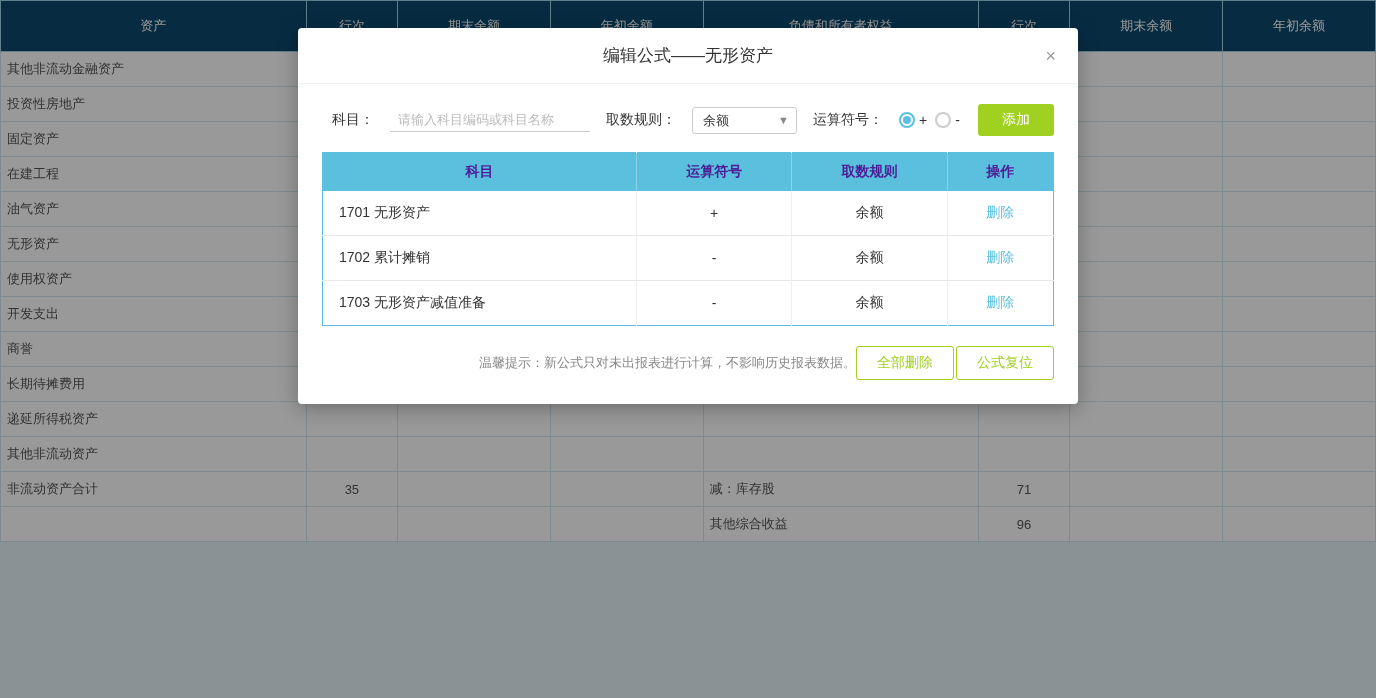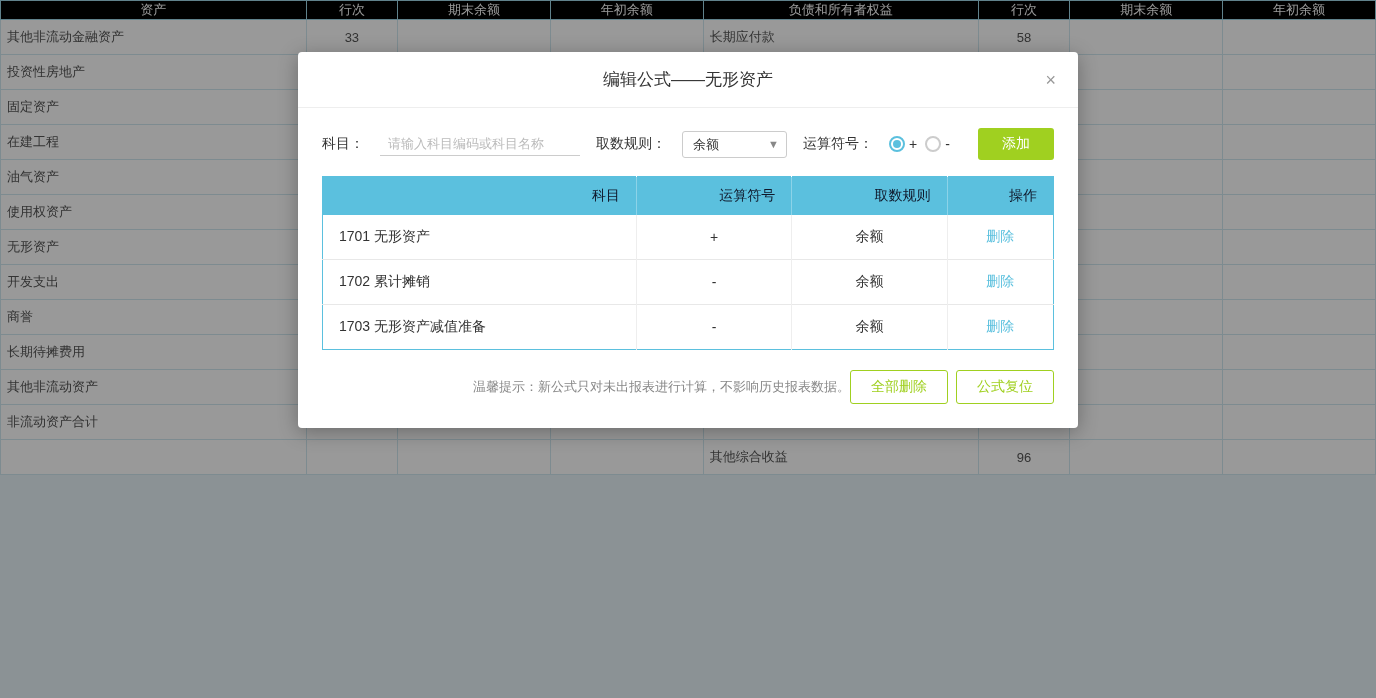--- a/index.html
+++ b/index.html
@@ -22,23 +22,23 @@
     }
 
     .bg-table {
       width: 100%;
       border-collapse: collapse;
       font-size: 13px;
       color: #333;
     }
 
     .bg-table th {
-      background: #000000;
+      background: #0c4a6e;
       color: #fff;
-      padding: 0 6px;
+      padding: 16px 6px;
       border: 1px solid #a0d8e8;
       font-weight: normal;
     }
 
     .bg-table td {
       padding: 8px 6px;
       border: 1px solid #d0e8f0;
       background: #fff;
       text-align: center;
       color: #555;
@@ -50,21 +50,21 @@
 
     
     .overlay {
       position: absolute;
       top: 0; left: 0;
       width: 100%; height: 100%;
       background: rgba(0,0,0,0.4);
       display: flex;
       align-items: flex-start;
       justify-content: center;
-      padding-top: 52px;
+      padding-top: 28px;
     }
 
     
     .modal {
       background: #fff;
       border-radius: 4px;
       box-shadow: 0 4px 20px rgba(0,0,0,0.3);
       width: 780px;
       padding: 0 0 24px 0;
       position: relative;
@@ -93,20 +93,21 @@
       border: none;
       padding: 2px 6px;
     }
 
     
     .form-row {
       display: flex;
       align-items: center;
       padding: 20px 24px 16px 24px;
       gap: 16px;
+      margin-left: 10px;
     }
 
     .form-label {
       color: #333;
       white-space: nowrap;
       font-size: 14px;
     }
 
     .form-input {
       border: none;
@@ -211,24 +212,24 @@
       margin: 0 24px;
       border-collapse: collapse;
       border: 1px solid #5bc0de;
     }
 
     .data-table thead tr {
       background: #5bc0de;
     }
 
     .data-table th {
-      color: #0f172a;
+      color: #4c1d95;
       padding: 10px 16px;
-      text-align: right;
-      font-weight: normal;
+      text-align: center;
+      font-weight: bold;
       font-size: 14px;
       border-right: 1px solid rgba(255,255,255,0.3);
     }
 
     .data-table th:last-child { border-right: none; }
 
     .data-table tbody tr {
       border-bottom: 1px solid #e8e8e8;
     }
 
@@ -264,21 +265,21 @@
       padding: 20px 24px 0 24px;
     }
 
     .tip-text {
       color: #888;
       font-size: 13px;
     }
 
     .footer-buttons {
       display: flex;
-      gap: 8px;
+      gap: 2px;
     }
 
     .btn-outline {
       background: #fff;
       border: 1px solid #a0d020;
       color: #a0d020;
       border-radius: 3px;
       padding: 7px 20px;
       font-size: 14px;
       cursor: pointer;
@@ -346,40 +347,40 @@
     <td class="left-label">油气资产</td>
     <td></td>
     <td></td>
     <td></td>
     <td class="left-label"></td>
     <td></td>
     <td></td>
     <td></td>
   </tr>
         <tr>
+    <td class="left-label">无形资产</td>
+    <td></td>
+    <td></td>
+    <td></td>
+    <td class="left-label"></td>
+    <td></td>
+    <td></td>
+    <td></td>
+  </tr>
+        <tr>
     <td class="left-label">使用权资产</td>
     <td></td>
     <td></td>
     <td></td>
     <td class="left-label"></td>
     <td></td>
     <td></td>
     <td></td>
   </tr>
         <tr>
-    <td class="left-label">无形资产</td>
-    <td></td>
-    <td></td>
-    <td></td>
-    <td class="left-label"></td>
-    <td></td>
-    <td></td>
-    <td></td>
-  </tr>
-        <tr>
     <td class="left-label">开发支出</td>
     <td></td>
     <td></td>
     <td></td>
     <td class="left-label"></td>
     <td></td>
     <td></td>
     <td></td>
   </tr>
         <tr>
@@ -387,20 +388,30 @@
     <td></td>
     <td></td>
     <td></td>
     <td class="left-label"></td>
     <td></td>
     <td></td>
     <td></td>
   </tr>
         <tr>
     <td class="left-label">长期待摊费用</td>
+    <td></td>
+    <td></td>
+    <td></td>
+    <td class="left-label"></td>
+    <td></td>
+    <td></td>
+    <td></td>
+  </tr>
+        <tr>
+    <td class="left-label">递延所得税资产</td>
     <td></td>
     <td></td>
     <td></td>
     <td class="left-label"></td>
     <td></td>
     <td></td>
     <td></td>
   </tr>
         <tr>
     <td class="left-label">其他非流动资产</td>

